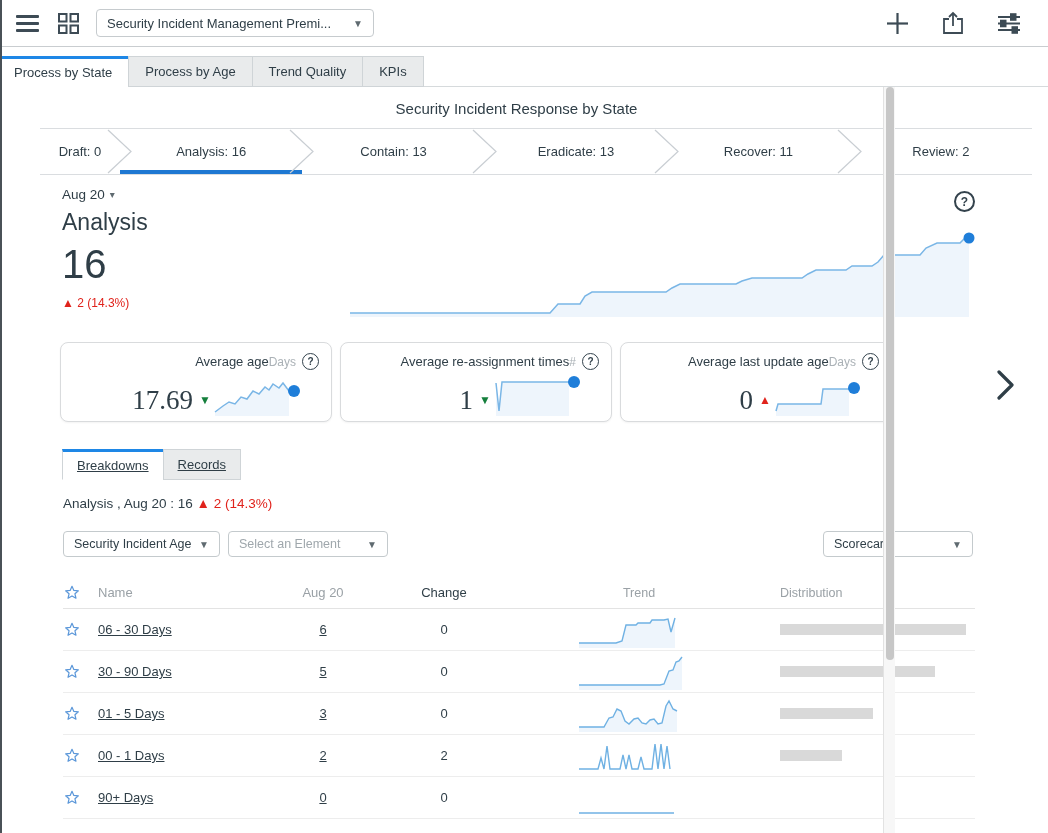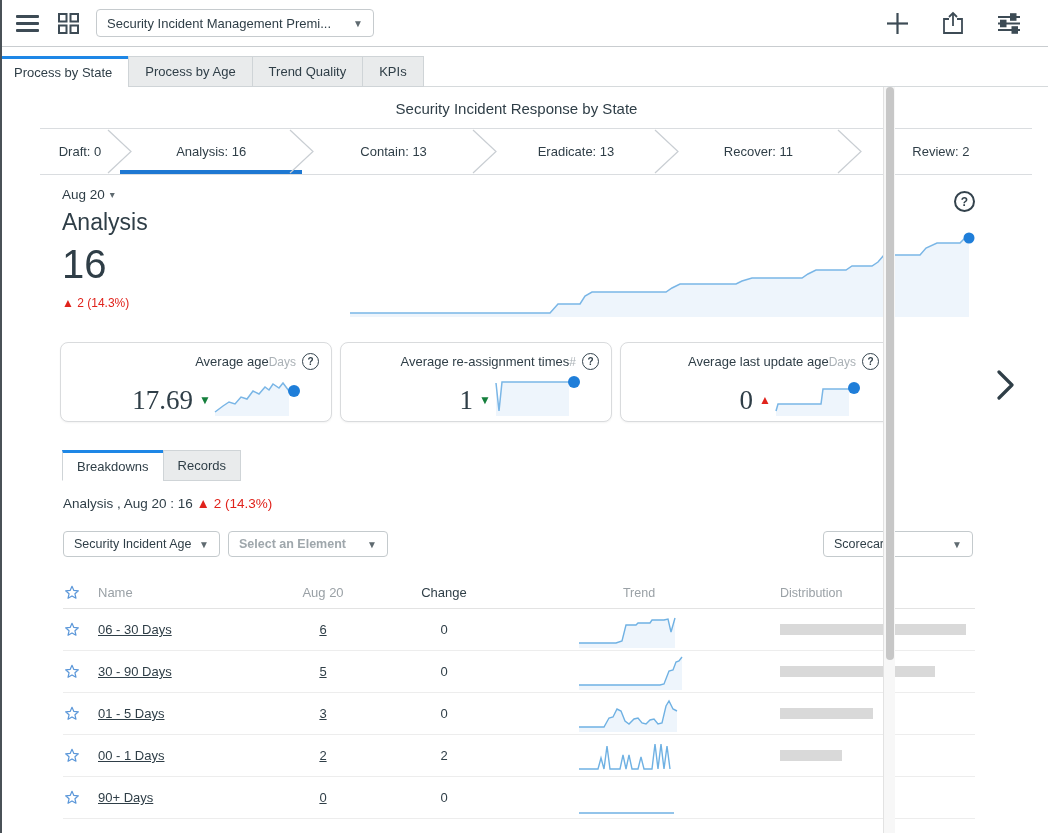--- a/index.html
+++ b/index.html
@@ -63,34 +63,34 @@
               justify-content:center; font-size:10px; font-weight:bold; color:#33424c; cursor:pointer; }
   .kpi-bottom { display:flex; justify-content:flex-end; align-items:flex-end; margin-top:6px;font-family:Liberation Serif, serif; }
   .kpi-value { font-size:27px; color:#2f3e47; display:flex; align-items:center; gap:6px; }
   .tri { font-size:12px; }
   .tri.down { color:#157f3c; }
   .tri.up { color:#e0231c; }
   .kpi-spark { width:100px; height:40px; overflow:visible; margin-right:8px; }
   .kpi-next { position:absolute; left:935px; top:26px; background:none; border:none; cursor:pointer; }
 
   
-  .bd-tabs { margin:27px 0 0 63px; display:flex; align-items:flex-end; height:32px; }
+  .bd-tabs { margin:27px 0 0 63px; display:flex; align-items:flex-start; height:32px;text-decoration:underline; }
   .bd-tab { height:31px; display:flex; align-items:center; padding:0 14px; font-size:13px; color:#2f3e47;
             background:#e9ebec; border:1px solid #cfd4d7; margin-left:-1px; cursor:pointer; }
   .bd-tab.active { background:#fff; border-top:3px solid #1e87e6; border-bottom:1px solid #fff; }
 
   .summary { margin:15px 0 0 63px; font-size:13.5px; color:#2f3e47; }
   .summary .red { color:#e0231c; }
 
   
   .filter-row { margin:20px 60px 0 63px; display:flex; gap:8px; align-items:center; }
   .sel { height:26px; border:1px solid #c4cacd; border-radius:4px; background:#fff; display:flex;
          align-items:center; justify-content:space-between; padding:0 10px; font-size:12.5px;
          color:#2f3e47; cursor:pointer; font-family:inherit; }
-  .sel.placeholder { color:#9fa7ac;font-weight:bold; }
+  .sel.placeholder { color:#9fa7ac; }
   .sel.s1 { width:157px; }
   .sel.s2 { width:160px; }
   .sel.s3 { width:150px; margin-left:auto; }
 
   
   .table { margin:20px 0 0 63px; width:912px; }
   .t-row { display:grid; grid-template-columns:35px 175px 100px 142px 248px 212px; align-items:center;
            height:42px; border-bottom:1px solid #ededed; }
   .t-head { height:32px; color:#9aa1a6; font-size:12.5px; border-bottom:1px solid #e3e3e3; }
   .c-star { display:flex; align-items:center; }

